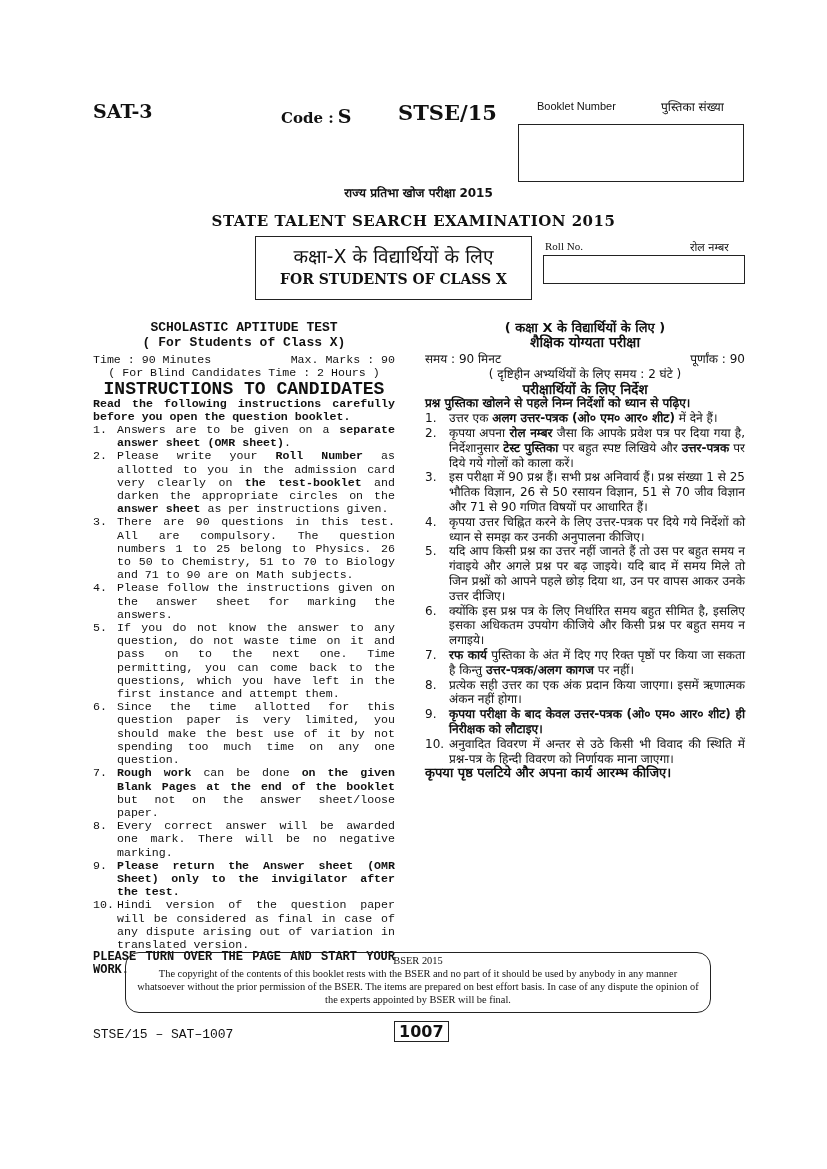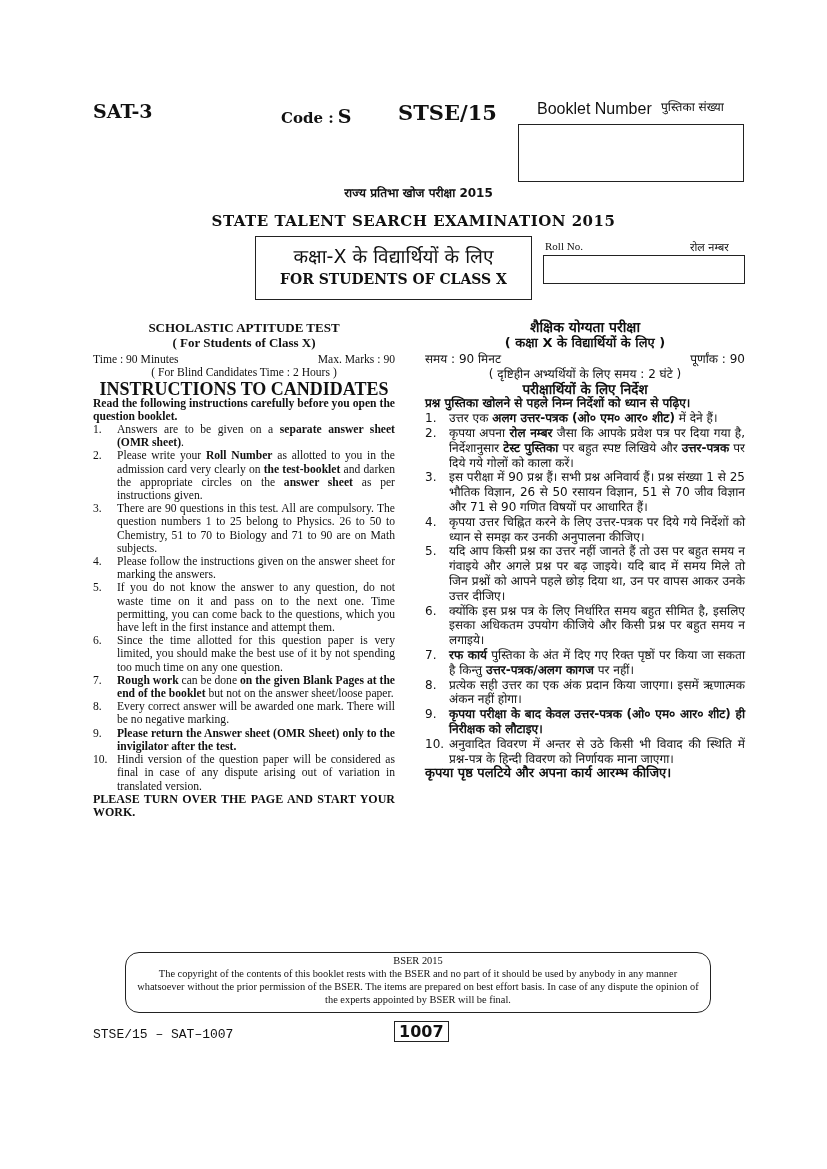--- a/index.html
+++ b/index.html
@@ -3,34 +3,34 @@
 <meta charset="utf-8">
 <style>
   html, body { margin: 0; padding: 0; background: #ffffff; }
   body { width: 827px; height: 1169px; position: relative; overflow: hidden; color: #111; font-family: "DejaVu Serif", serif; }
   .abs { position: absolute; }
   .b { font-weight: bold; }
   #sat { left: 93px; top: 100px; font-size: 19px; font-weight: bold; font-family: "DejaVu Serif", serif; }
   #code { left: 281px; top: 105px; font-size: 15px; font-weight: bold; }
   #code .big { font-size: 19px; margin-left: 4px; }
   #stse { left: 398px; top: 100px; font-size: 21px; font-weight: bold; }
-  #bn-label { left: 537px; top: 100px; font-size: 16px; font-family: "Liberation Sans", sans-serif; }
+  #bn-label { left: 537px; top: 100px; font-size: 11px; font-family: "Liberation Sans", sans-serif; }
   #bn-hi { left: 661px; top: 98px; font-size: 12px; font-family: "DejaVu Sans", sans-serif; }
   #bn-box { left: 518px; top: 124px; width: 224px; height: 56px; border: 1.5px solid #222; }
   #title-hi { left: 0; width: 827px; top: 184px; text-align: center; font-size: 12px; font-weight: bold; font-family: "DejaVu Sans", sans-serif; padding-left: 10px; box-sizing: border-box; }
   #title-en { left: 0; width: 827px; top: 212px; text-align: center; font-size: 15px; font-weight: bold; letter-spacing: 0.5px; }
   #class-box { left: 255px; top: 236px; width: 275px; height: 62px; border: 1.5px solid #222; text-align: center; }
   #class-box .hi { font-size: 19px; font-family: "DejaVu Sans", sans-serif; margin-top: 6px; }
   #class-box .en { font-size: 14px; font-weight: bold; margin-top: 2px; }
   #roll-label { left: 545px; top: 240px; font-size: 11px; font-family: "Liberation Serif", serif; }
   #roll-hi { left: 690px; top: 239px; font-size: 11px; font-family: "DejaVu Sans", sans-serif; }
   #roll-box { left: 543px; top: 255px; width: 200px; height: 27px; border: 1.5px solid #222; }
 
   .col { position: absolute; top: 320px; }
-  #left { left: 93px; width: 302px; font-size: 11.6px; line-height: 13.2px; font-family: Liberation Serif, serif; }
+  #left { left: 93px; width: 302px; font-size: 11.6px; line-height: 13.2px; font-family: Liberation Mono, monospace; }
   #right { left: 425px; width: 320px; font-size: 12px; line-height: 14.8px; font-family: "DejaVu Sans", sans-serif; }
   .center { text-align: center; }
   .sec-title { font-size: 13px; font-weight: bold; text-align: center; line-height: 15px; }
   .row2 { display: flex; justify-content: space-between; }
   .just { text-align: justify; }
   ol.ins { list-style: none; margin: 0; padding: 0; }
   ol.ins li { display: flex; text-align: justify; }
   ol.ins li .num { width: 24px; flex: 0 0 24px; }
   ol.ins li .txt { flex: 1; }
   #left .hdr { font-size: 18px; font-weight: bold; text-align: center; margin-top: 4px; }
@@ -111,22 +111,22 @@
       </li>
       <li>
         <span class="num">10.</span>
         <span class="txt">Hindi version of the question paper will be considered as final in case of any dispute arising out of variation in translated version.</span>
       </li>
     </ol>
   <div class="b just" style="font-size:12px;">PLEASE TURN OVER THE PAGE AND START YOUR WORK.</div>
 </div>
 
 <div class="col" id="right">
+  <div class="sec-title" style="font-size:13px;">( कक्षा X के विद्यार्थियों के लिए )</div>
   <div class="sec-title" style="font-size:14px;">शैक्षिक योग्यता परीक्षा</div>
-  <div class="sec-title" style="font-size:13px;">( कक्षा X के विद्यार्थियों के लिए )</div>
   <div class="row2" style="margin-top:2px;">
     <span>समय : 90 मिनट</span>
     <span>पूर्णांक : 90</span>
   </div>
   <div class="center">( दृष्टिहीन अभ्यर्थियों के लिए समय : 2 घंटे )</div>
   <div class="hdr">परीक्षार्थियों के लिए निर्देश</div>
   <div class="b just" style="text-align-last:left;">प्रश्न पुस्तिका खोलने से पहले निम्न निर्देशों को ध्यान से पढ़िए।</div>
   <ol class="ins" id="hi-list">
       <li>
         <span class="num">1.</span>

